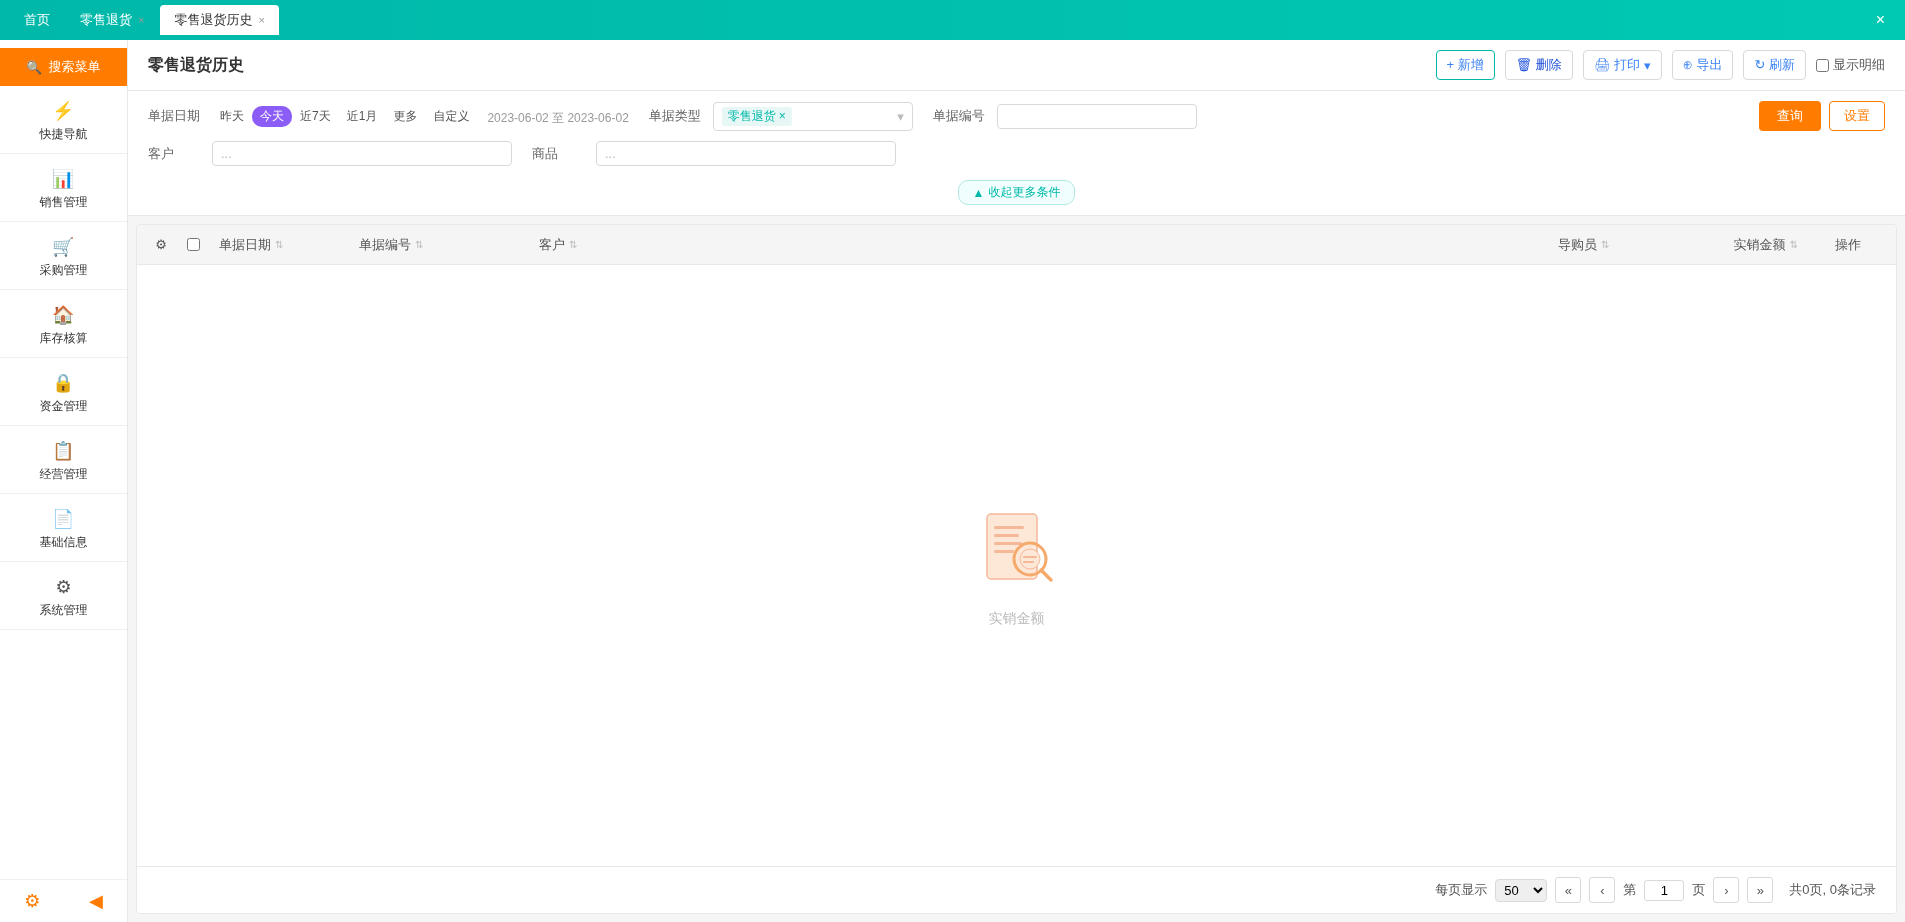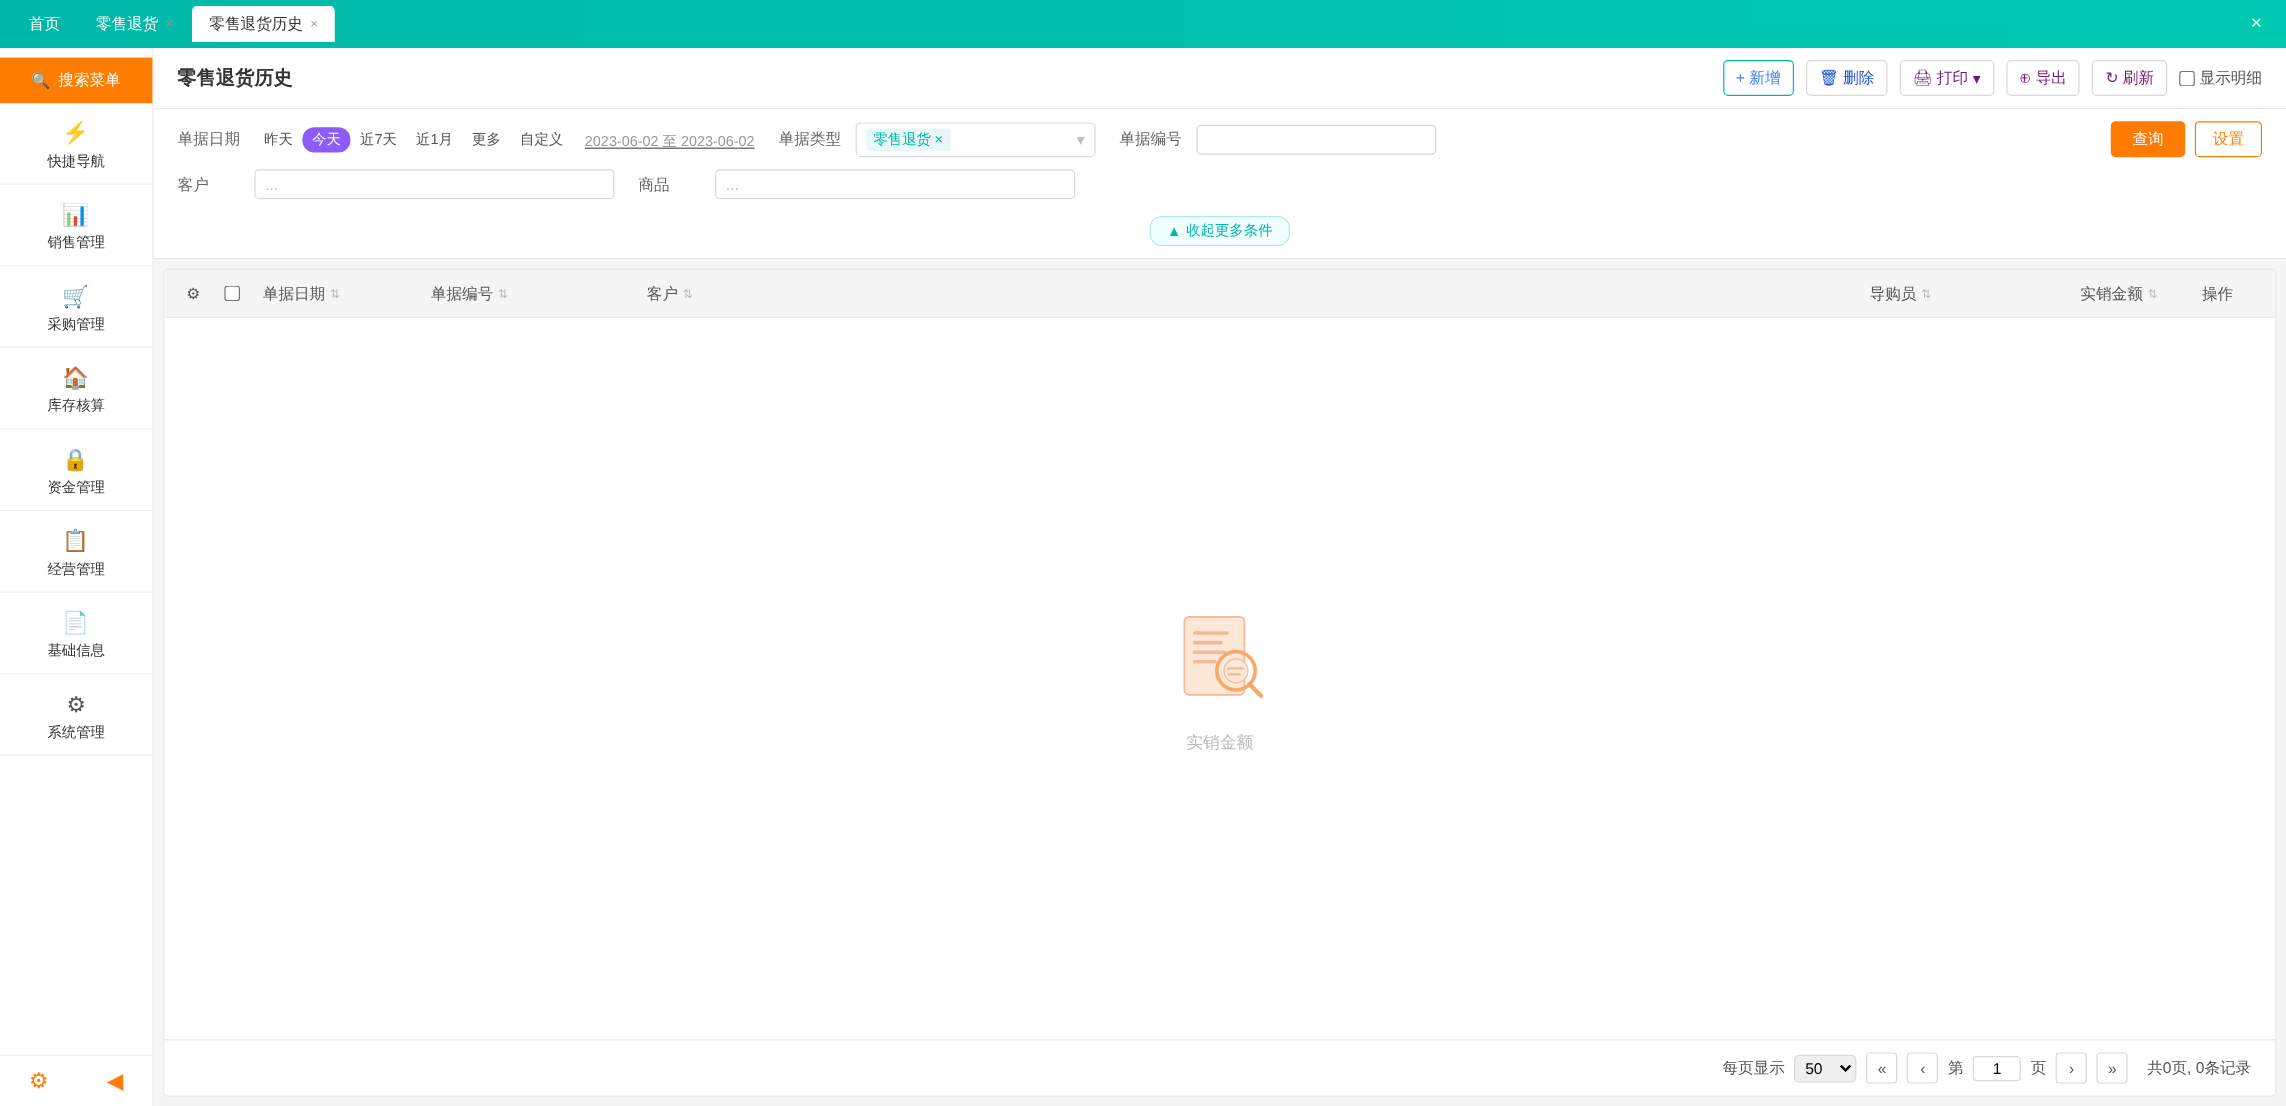--- a/index.html
+++ b/index.html
@@ -141,21 +141,21 @@
       gap: 10px;
     }
     .toolbar-btn {
       display: flex;
       align-items: center;
       gap: 4px;
       padding: 5px 10px;
       border: 1px solid #d9d9d9;
       border-radius: 4px;
       background: #fff;
-      color: #701a75;
+      color: #3b82f6;
       font-size: 13px;
       cursor: pointer;
     }
     .toolbar-btn.add { color: #3b82f6; border-color: #00b8a9; }
     .toolbar-btn.delete { color: #1d4ed8; }
     .btn-query {
       background: #ff7c00;
       color: #fff;
       border: none;
       border-radius: 4px;
@@ -454,21 +454,21 @@
           <span class="filter-label">单据日期</span>
           <div class="date-filter-btns">
             <button class="date-btn">昨天</button>
             <button class="date-btn active">今天</button>
             <button class="date-btn">近7天</button>
             <button class="date-btn">近1月</button>
             <button class="date-btn">更多</button>
             <button class="date-btn">自定义</button>
           </div>
         </div>
-        <div class="filter-item" style="margin-left:-10px; margin-top:4px;text-decoration:underline;">
+        <div class="filter-item" style="margin-left:-10px; margin-top:4px;">
           <span style="font-size:12px;color:#999;">2023-06-02 至 2023-06-02</span>
         </div>
 
         <div class="filter-item">
           <span class="filter-label">单据类型</span>
           <div class="filter-select">
             <span class="tag">
               <span>零售退货</span>
               <span style="cursor:pointer;">×</span>
             </span>

